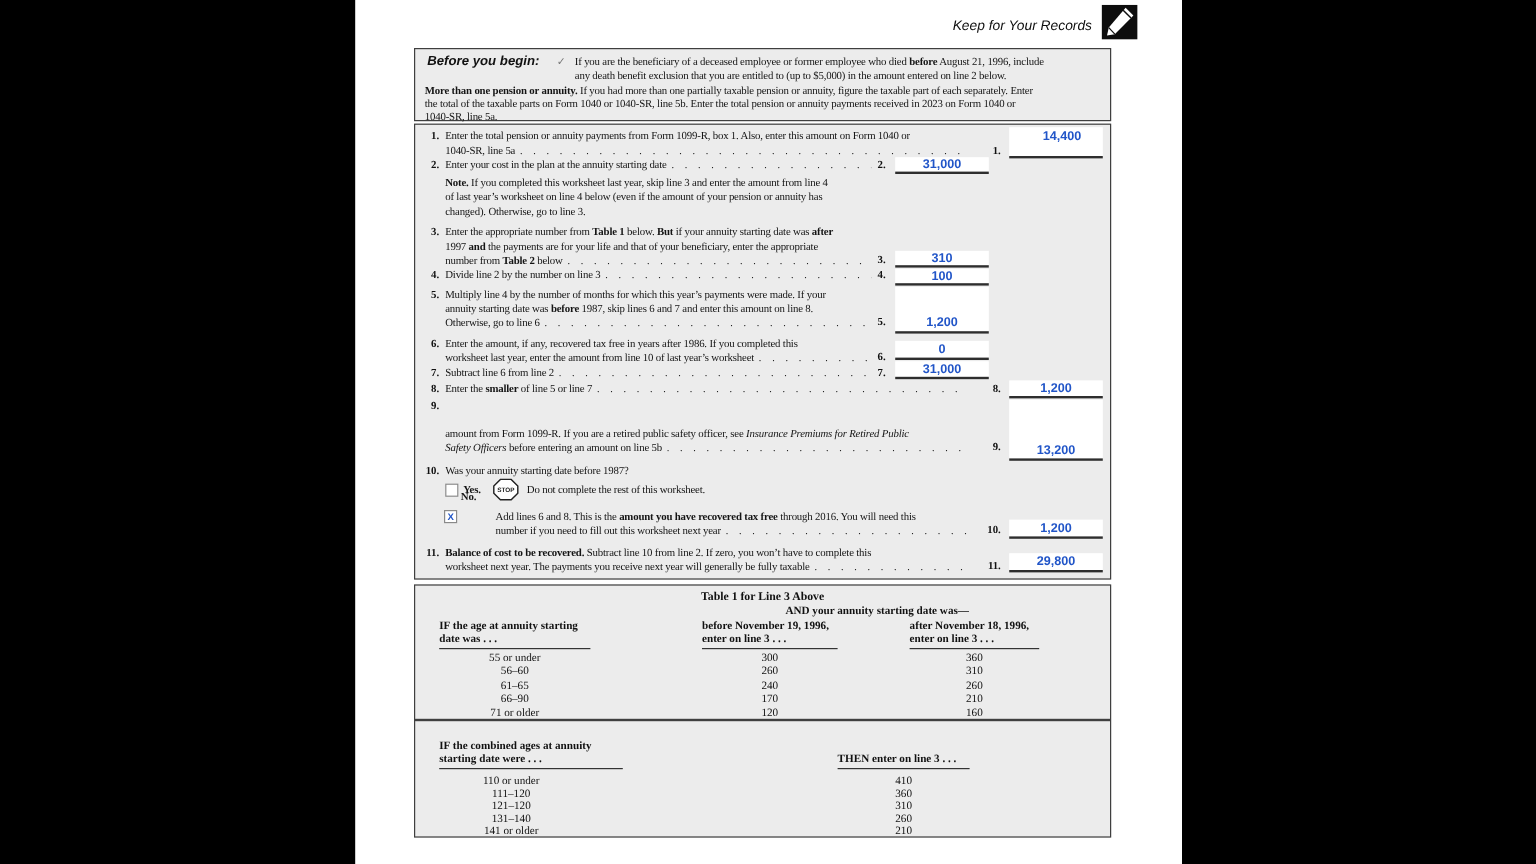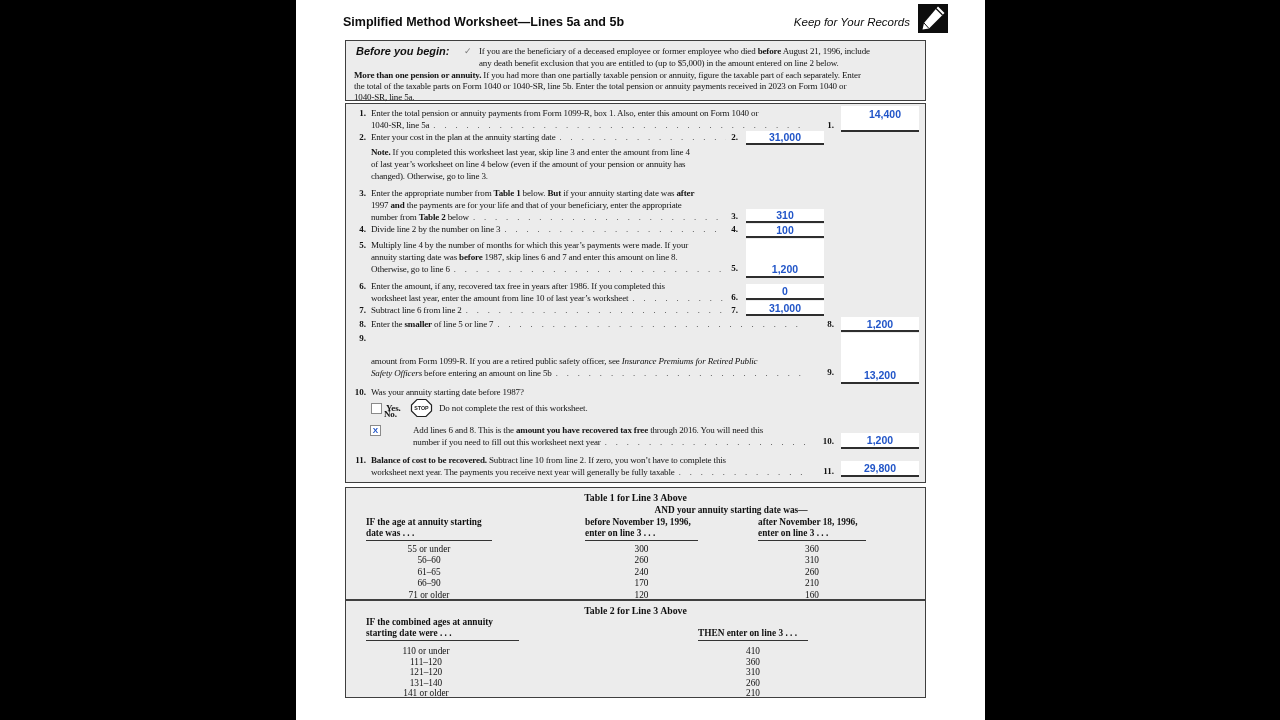--- a/index.html
+++ b/index.html
@@ -34,21 +34,20 @@
   .tbl-hdr{position:absolute;font-weight:bold;font-size:9.3px;line-height:11px;
            border-bottom:1px solid #333;padding-bottom:1px;}
   .trow{display:flex;height:11.4px;font-size:9.3px;line-height:11.4px;}
   .tcell{text-align:center;}
 </style>
 </head>
 <body>
 
 <div id="page">
 
-  <div class="hdr-title">Simplified Method Worksheet—Lines 5a and 5b</div>
   <div class="hdr-keep">Keep for Your Records</div>
   <div class="abs" style="left:622px;top:4px;">
     <svg width="30" height="29">
       <rect width="30" height="29" fill="#0d0d0d"></rect>
       <path d="M20 2.5 L26.5 9 L11 24.5 L4.5 25.5 L6 19 Z" fill="#fff"></path>
       <path d="M18 4.5 L24.5 11" stroke="#0d0d0d" stroke-width="1.2" fill="none"></path>
       <path d="M6 19 L11 24.5" stroke="#0d0d0d" stroke-width="1" fill="none"></path>
     </svg>
   </div>
 
@@ -220,21 +219,20 @@
       </div>
       <div class="trow">
         <div class="tcell" style="width:126px;margin-left:20px;">71 or older</div>
         <div class="tcell" style="width:113px;margin-left:93px;">120</div>
         <div class="tcell" style="width:108px;margin-left:60px;">160</div>
       </div>
     </div>
   </div>
 
   <div class="box" style="left:49px;top:600px;width:581px;height:98px;">
-    <div class="tbl-title">Table 2 for Line 3 Above</div>
     <div class="tbl-hdr" style="left:20px;top:16px;width:153px;">
       <div><span>IF the combined ages at annuity</span></div>
       <div><span>starting date were . . .</span></div>
     </div>
     <div class="tbl-hdr" style="left:352px;top:27px;width:110px;">THEN enter on line 3 . . .</div>
     <div class="abs" style="left:0;top:45px;width:581px;">
       <div class="trow" style="height:10.6px;">
         <div class="tcell" style="width:120px;margin-left:20px;">110 or under</div>
         <div class="tcell" style="width:110px;margin-left:212px;">410</div>
       </div>

